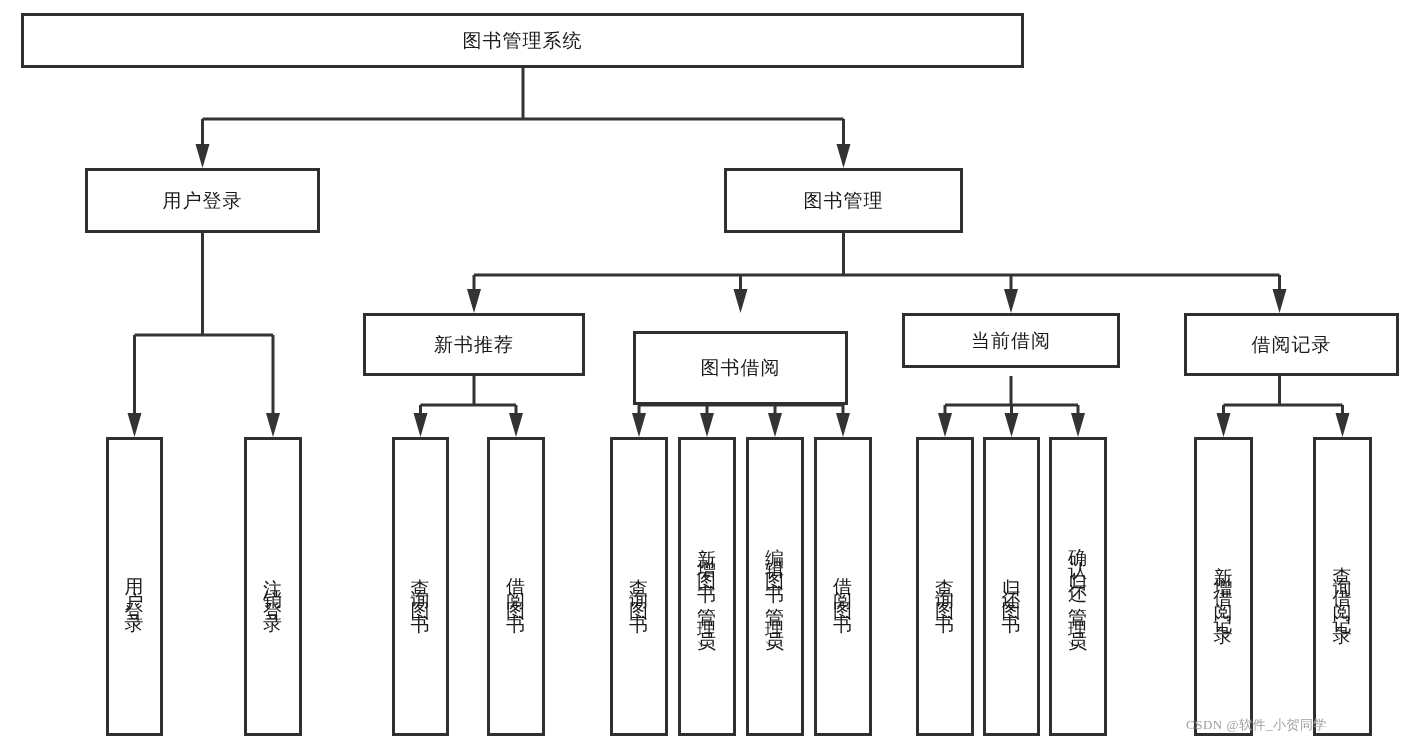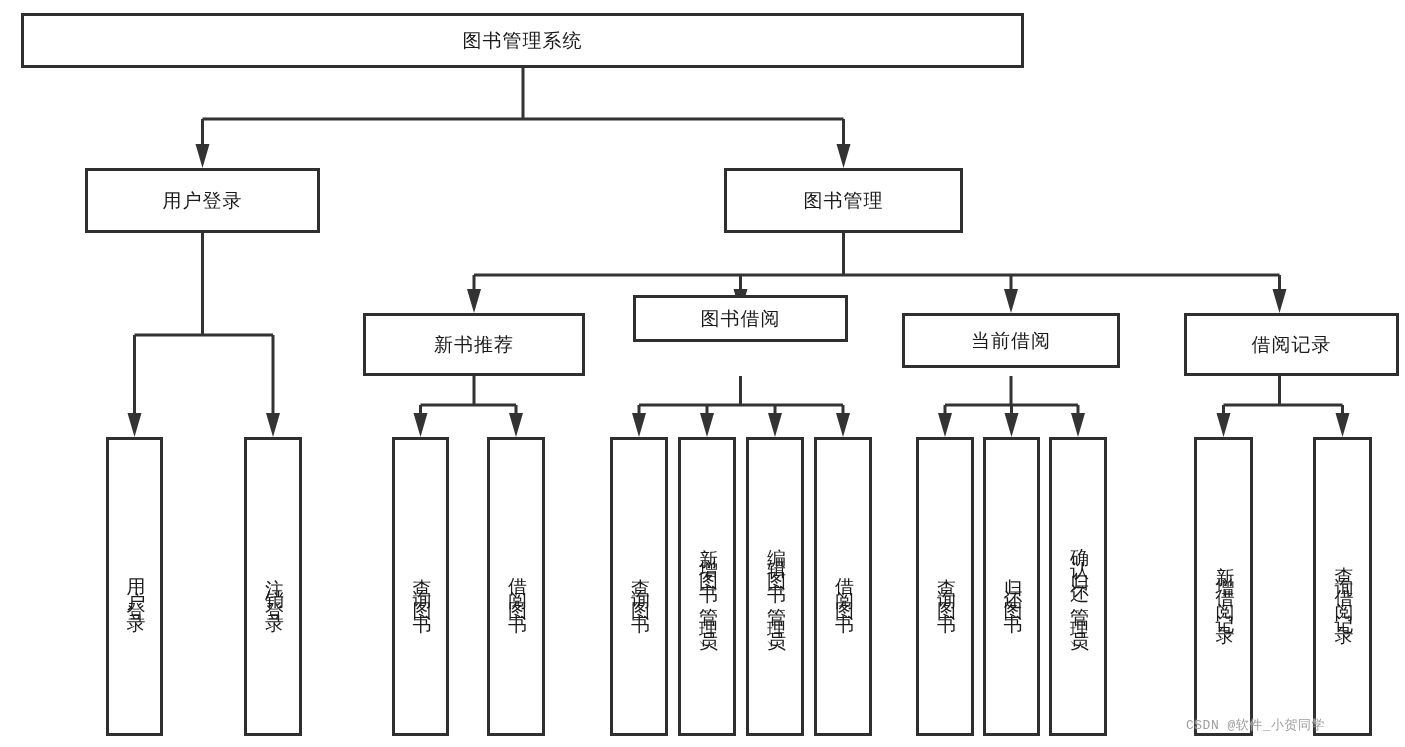--- a/index.html
+++ b/index.html
@@ -1,20 +1,20 @@
 <!DOCTYPE html>
 <html style="--line: #333333; --box-border: #2f2f2f; --box-fill: #ffffff; --text: #1a1a1a; --watermark: #9e9e9e;"><head>
 <meta charset="utf-8">
 <style>
   html,body{margin:0;padding:0;background:#fff;}
   .stage{
     position:relative;
     width:1405px;height:747px;
     background:var(--box-fill,#fff);
-    font-family:Liberation Mono, monospace;
+    font-family:Liberation Serif, serif;
     overflow:hidden;
   }
   .edges{
     position:absolute;left:0;top:0;width:1405px;height:747px;
     pointer-events:none;
   }
   .edge{stroke:var(--line,#333);stroke-width:3;fill:none;}
   .arrowhead{fill:var(--line,#333);stroke:none;}
   .node{
     position:absolute;
@@ -92,21 +92,21 @@
       <line x1="1342.5" y1="405" x2="1342.5" y2="421" class="edge"></line>
       <polygon points="1335.5,413 1349.5,413 1342.5,437" class="arrowhead"></polygon>
     </svg>
 
   <div class="node" style="left:21px;top:13px;width:1003px;height:55px;">图书管理系统</div>
 
   <div class="node" style="left:85px;top:168px;width:235px;height:65px;">用户登录</div>
   <div class="node" style="left:363px;top:313px;width:222px;height:63px;">新书推荐</div>
 
   <div class="node" style="left:724px;top:168px;width:239px;height:65px;">图书管理</div>
-  <div class="node" style="left:633px;top:295px;width:215px;height:47px;">图书借阅</div>
+  <div class="node" style="left:633px;top:331px;width:215px;height:74px;">图书借阅</div>
   <div class="node" style="left:902px;top:313px;width:218px;height:55px;">当前借阅</div>
   <div class="node" style="left:1172px;top:313px;width:215px;height:63px;margin-left:12px;">借阅记录</div>
 
   <div class="node leaf" style="left:106px;top:437px;width:57px;height:299px;">用户登录</div>
   <div class="node leaf" style="left:244px;top:437px;width:58px;height:299px;">注销登录</div>
 
   <div class="node leaf" style="left:392px;top:437px;width:57px;height:299px;">查询图书</div>
   <div class="node leaf" style="left:487px;top:437px;width:58px;height:299px;">借阅图书</div>
 
   <div class="node leaf" style="left:610px;top:437px;width:58px;height:299px;">查询图书</div>

